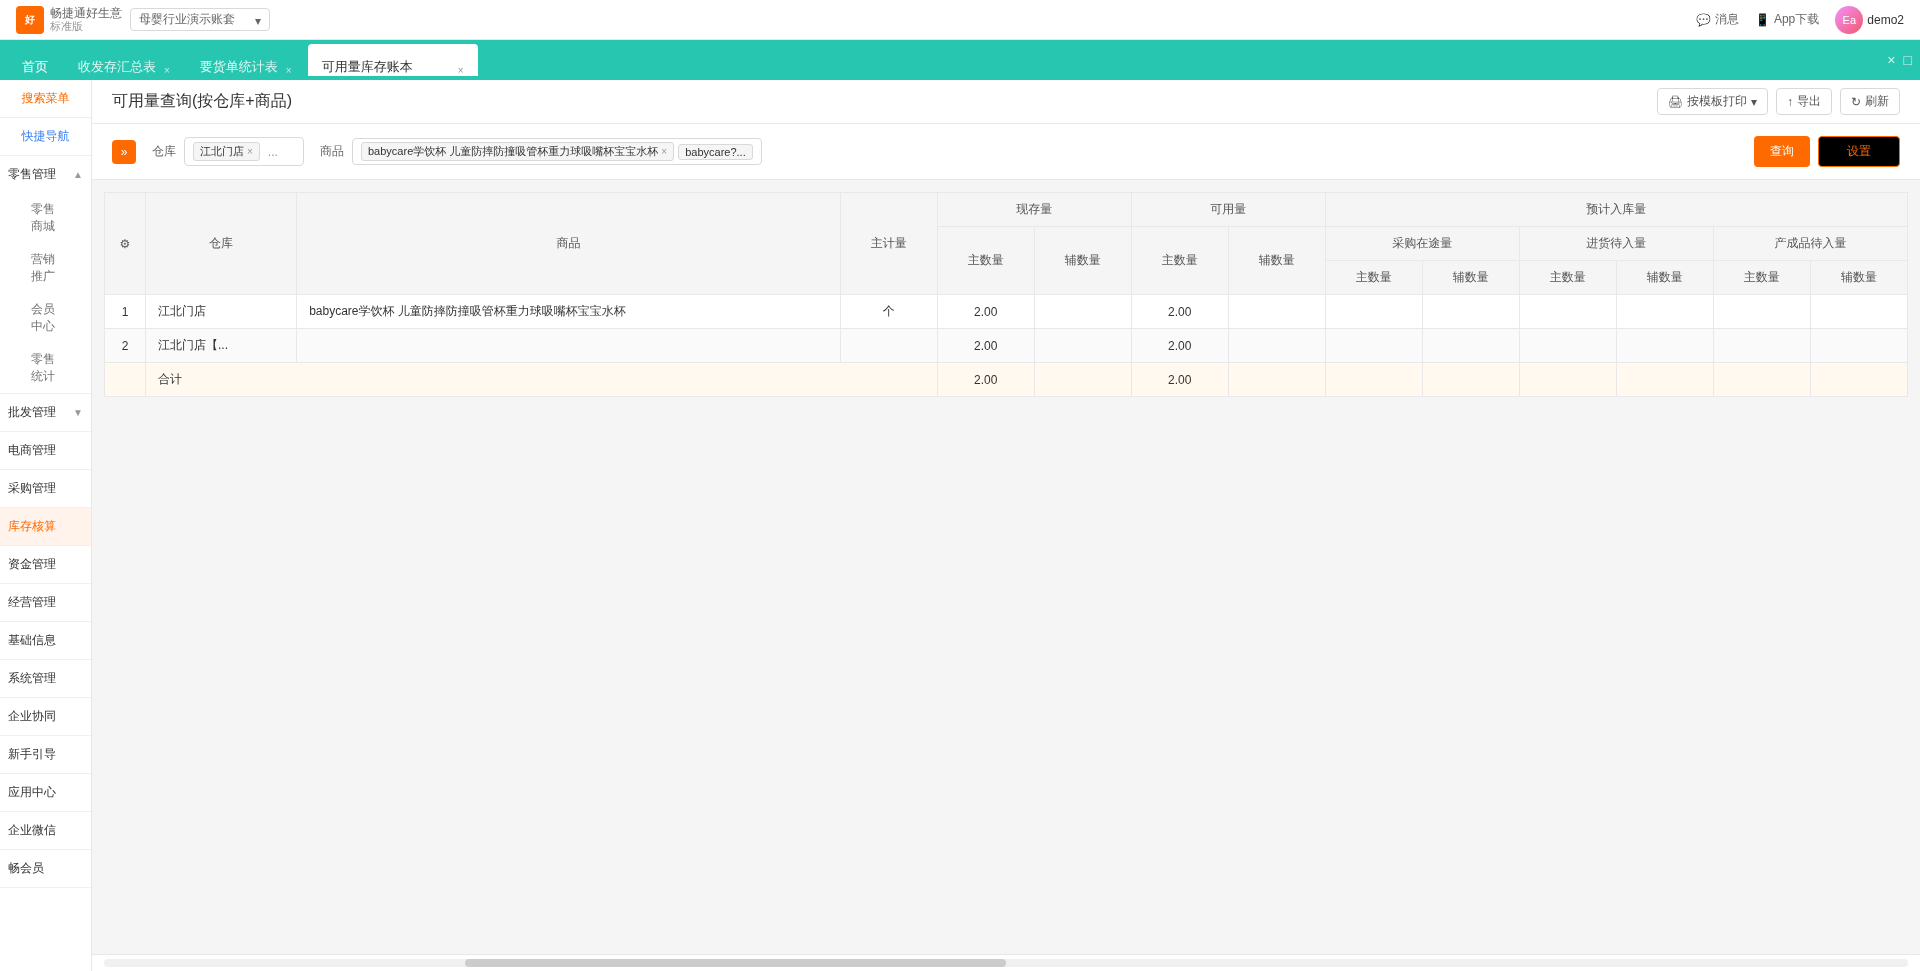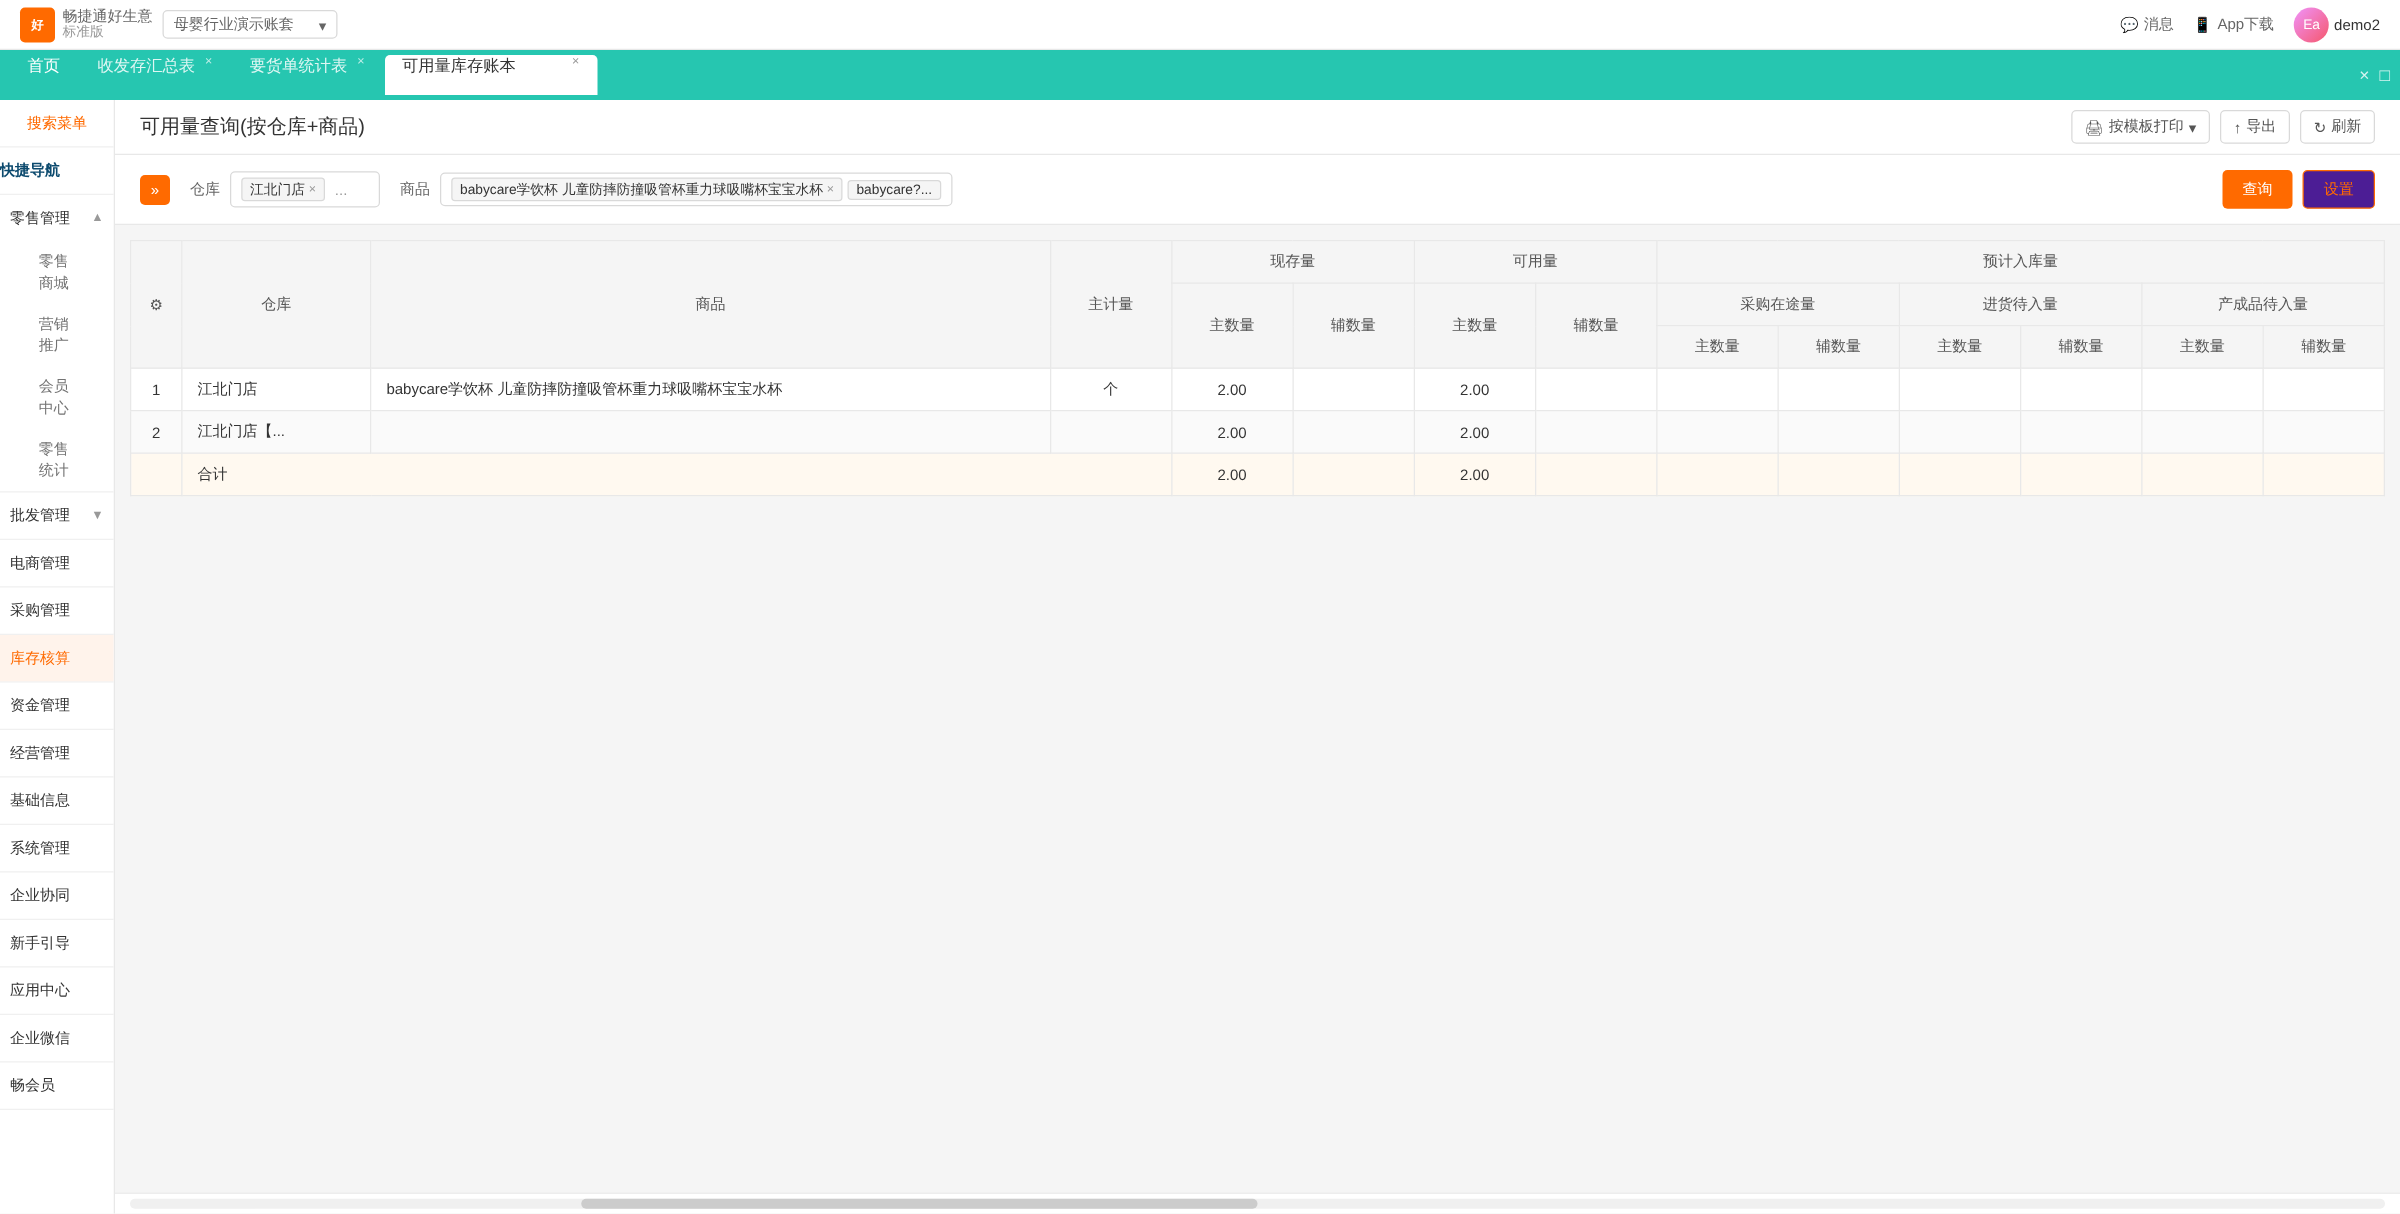--- a/index.html
+++ b/index.html
@@ -12,35 +12,35 @@
     .logo-icon { width: 28px; height: 28px; background: #ff6a00; border-radius: 4px; display: flex; align-items: center; justify-content: center; color: white; font-size: 10px; font-weight: bold; }
     .logo-text { font-size: 12px; color: #666; line-height: 1.2; }
     .template-selector { display: flex; align-items: flex-end; gap: 4px; border: 1px solid #d9d9d9; border-radius: 4px; padding: 2px 8px; cursor: pointer; color: #666; font-size: 12px; min-width: 140px; }
     .top-bar-right { display: flex; align-items: center; gap: 16px; }
     .top-icon-item { display: flex; align-items: center; gap: 4px; cursor: pointer; color: #666; font-size: 12px; }
     .user-avatar { width: 28px; height: 28px; border-radius: 50%; background: linear-gradient(135deg, #f093fb, #f5576c); display: flex; align-items: center; justify-content: center; color: white; font-size: 11px; }
     .username { color: #333; font-size: 12px; }
 
     
     .nav-tabs { height: 40px; background: #26c6b0; display: flex; align-items: center; padding: 0 8px; gap: 2px; }
-    .nav-tab { height: 32px; padding: 0 14px; display: flex; align-items: flex-start; gap: 6px; border-radius: 4px 4px 0 0; cursor: pointer; font-size: 13px; color: rgba(255,255,255,0.85); position: relative; }
+    .nav-tab { height: 32px; padding: 0 14px; display: flex; align-items: flex-end; gap: 6px; border-radius: 4px 4px 0 0; cursor: pointer; font-size: 13px; color: rgba(255,255,255,0.85); position: relative; }
     .nav-tab.active { background: #fff; color: #333; border-radius: 4px 4px 0 0; gap: 43px; }
     .nav-tab.home { background: transparent; color: white; font-weight: 500; }
     .nav-tab-close { font-size: 10px; color: rgba(255,255,255,0.7); cursor: pointer; margin-left: 2px; }
     .nav-tab.active .nav-tab-close { color: #999; }
     .window-controls { margin-left: auto; display: flex; align-items: center; gap: 8px; }
     .win-btn { color: rgba(255,255,255,0.8); cursor: pointer; font-size: 14px; }
 
     
     .main-layout { display: flex; height: calc(971px - 80px); }
 
     
     .sidebar { width: 92px; background: #fff; border-right: 1px solid #e8e8e8; display: flex; flex-direction: column; overflow-y: auto; }
     .sidebar-search { padding: 10px 8px; font-size: 12px; color: #ff6a00; cursor: pointer; text-align: center; border-bottom: 1px solid #f0f0f0; }
-    .sidebar-nav { padding: 8px 0; font-size: 12px; color: #0c4a6e; text-align: left; cursor: pointer; border-bottom: 1px solid #f0f0f0; padding-bottom: 10px; padding-top: 10px; font-weight: bold; }
+    .sidebar-nav { padding: 8px 0; font-size: 12px; color: #3b82f6; text-align: center; cursor: pointer; border-bottom: 1px solid #f0f0f0; padding-bottom: 10px; padding-top: 10px; }
     .sidebar-group { border-bottom: 1px solid #f0f0f0; }
     .sidebar-group-title { padding: 10px 8px; display: flex; align-items: center; justify-content: space-between; cursor: pointer; font-size: 12px; color: #333; font-weight: 500; }
     .sidebar-item { padding: 8px 31px; font-size: 12px; color: #737373; cursor: pointer; }
     .arrow-icon { font-size: 10px; color: #999; }
 
     
     .content { flex: 1; display: flex; flex-direction: column; overflow: hidden; background: #f5f5f5; }
 
     
     .page-header { background: #fff; padding: 8px 20px; display: flex; align-items: center; justify-content: space-between; border-bottom: 1px solid #e8e8e8; }
@@ -52,21 +52,21 @@
     .filter-area { background: #fff; padding: 12px 20px; display: flex; align-items: center; gap: 16px; border-bottom: 1px solid #e8e8e8; margin: 0; }
     .filter-toggle { width: 24px; height: 24px; background: #ff6a00; border-radius: 4px; display: flex; align-items: center; justify-content: center; cursor: pointer; color: white; font-size: 12px; flex-shrink: 0; }
     .filter-field { display: flex; align-items: center; gap: 8px; }
     .filter-label { color: #666; font-size: 12px; white-space: nowrap; }
     .filter-input { display: flex; align-items: center; min-width: 120px; border: 1px solid #d9d9d9; border-radius: 4px; padding: 4px 8px; background: #fff; gap: 4px; }
     .filter-tag { background: #f5f5f5; border: 1px solid #d9d9d9; border-radius: 3px; padding: 1px 6px; font-size: 11px; color: #333; display: flex; align-items: center; gap: 3px; }
     .filter-tag-close { cursor: pointer; color: #999; font-size: 10px; }
     .filter-ellipsis { color: #999; cursor: pointer; padding: 0 4px; }
     .filter-actions { display: flex; gap: 8px; margin-left: auto; }
     .btn-query { background: #ff6a00; color: white; border: none; border-radius: 4px; padding: 6px 16px; cursor: pointer; font-size: 12px; }
-    .btn-setting { background: #4c1d95; color: #ff6a00; border: 1px solid #ff6a00; border-radius: 4px; padding: 6px 16px; cursor: pointer; font-size: 12px; }
+    .btn-setting { background: #000000; color: #ff6a00; border: 1px solid #ff6a00; border-radius: 4px; padding: 6px 28px; cursor: pointer; font-size: 12px; }
 
     
     .table-area { flex: 1; overflow: auto; padding: 12px; }
     .data-table { width: 100%; border-collapse: collapse; background: #fff; border: 1px solid #e8e8e8; }
     .data-table th { background: #f5f5f5; border: 1px solid #e8e8e8; padding: 8px 12px; font-size: 12px; color: #555; font-weight: 500; white-space: nowrap; }
     .data-table td { border: 1px solid #e8e8e8; padding: 8px 12px; font-size: 12px; color: #333; text-align: center; }
     .data-table .group-header { background: #fafafa; font-weight: 500; }
     .data-table .total-row { background: #fff9f0; font-weight: normal; }
     .th-settings { width: 32px; }
     th.left-align, td.left-align { text-align: left; }

